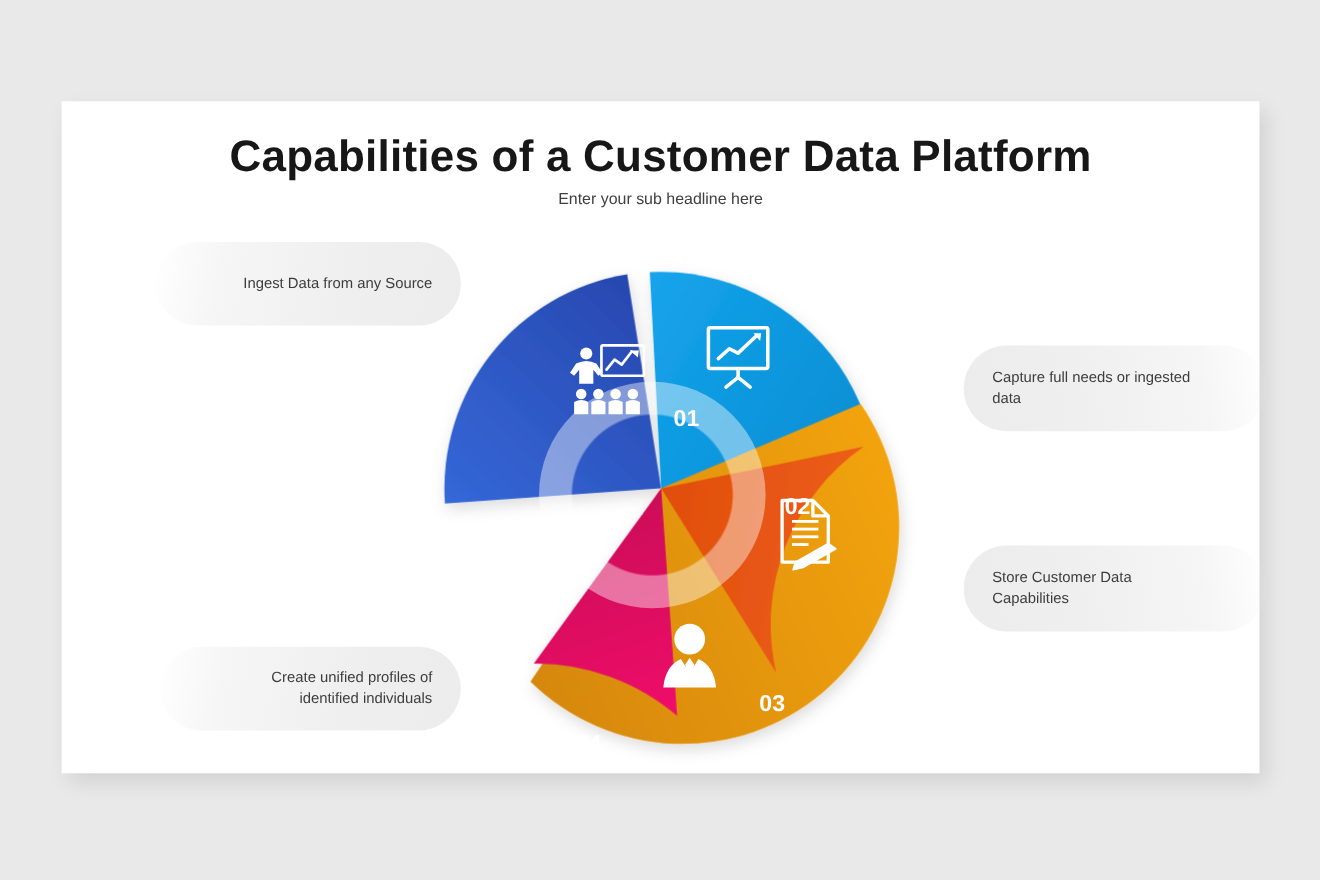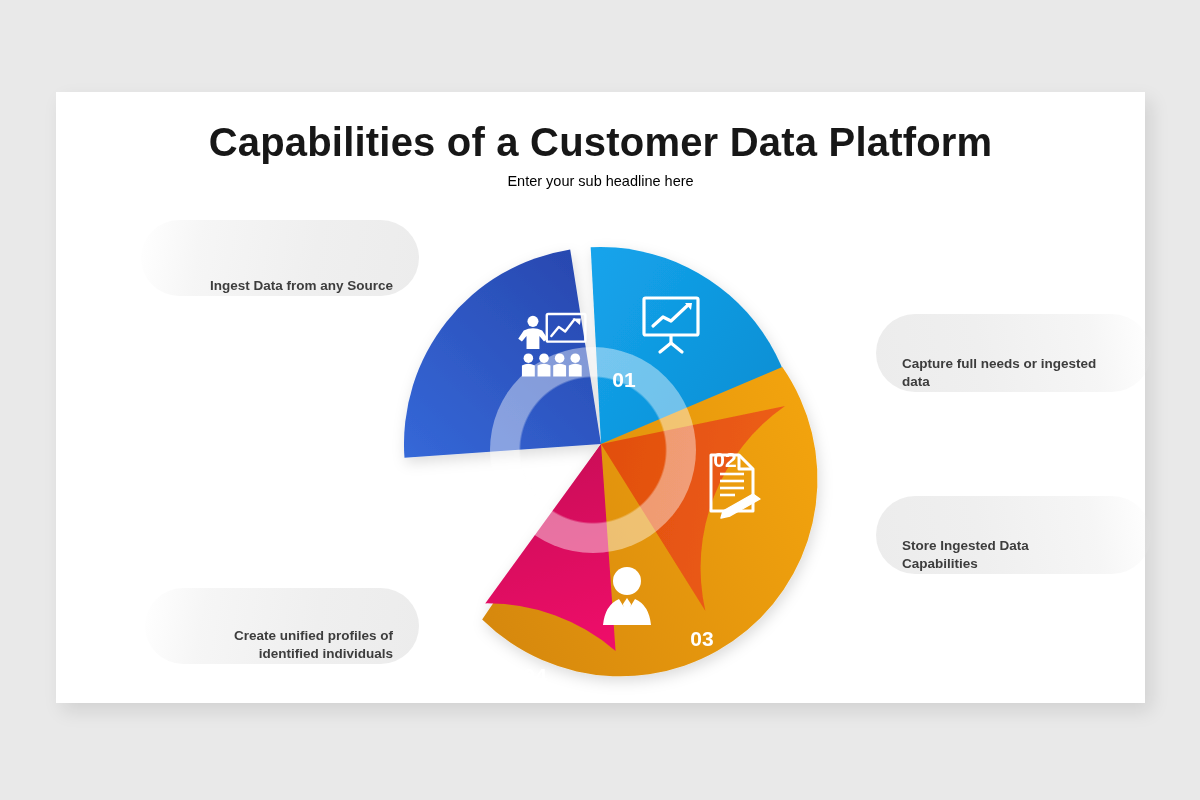--- a/index.html
+++ b/index.html
@@ -38,34 +38,33 @@
     white-space: nowrap;
   }
   #slide-subtitle {
     position: absolute;
     left: 0;
     top: 81px;
     width: 100%;
     text-align: center;
     font-size: 14.5px;
     font-weight: 400;
-    color: #000000;
+    color: #404040;
   }
 
   
   .callout {
     position: absolute;
     display: flex;
-    align-items: flex-end;
+    align-items: center;
     border-radius: 52px;
     font-size: 13.5px;
     line-height: 1.38;
     color: #3d3d3d;
     box-sizing: border-box;
-    font-weight: bold;
   }
   .callout-left {
     justify-content: flex-end;
     text-align: right;
     padding: 0 26px 0 30px;
     background: linear-gradient(100deg, rgba(240,240,240,0) 0%, rgba(238,238,238,0.55) 22%, #efefef 62%, #ececec 100%);
   }
   .callout-right {
     justify-content: flex-start;
     text-align: left;
@@ -143,21 +142,21 @@
 
   <div class="callout callout-right" id="callout-2">
     <div>
       <span>Capture full needs or ingested</span>
       <span>data</span>
     </div>
   </div>
 
   <div class="callout callout-right" id="callout-3">
     <div>
-      <span>Store Ingested Data</span>
+      <span>Store Customer Data</span>
       <span>Capabilities</span>
     </div>
   </div>
 
   <div id="wheel">
     <svg viewBox="0 0 408 408" xmlns="http://www.w3.org/2000/svg">
       <defs>
         <linearGradient id="g1" x1="0" y1="0" x2="1" y2="1">
           <stop offset="0%" stop-color="#3568d8"></stop>
             <stop offset="100%" stop-color="#2746ad"></stop>

